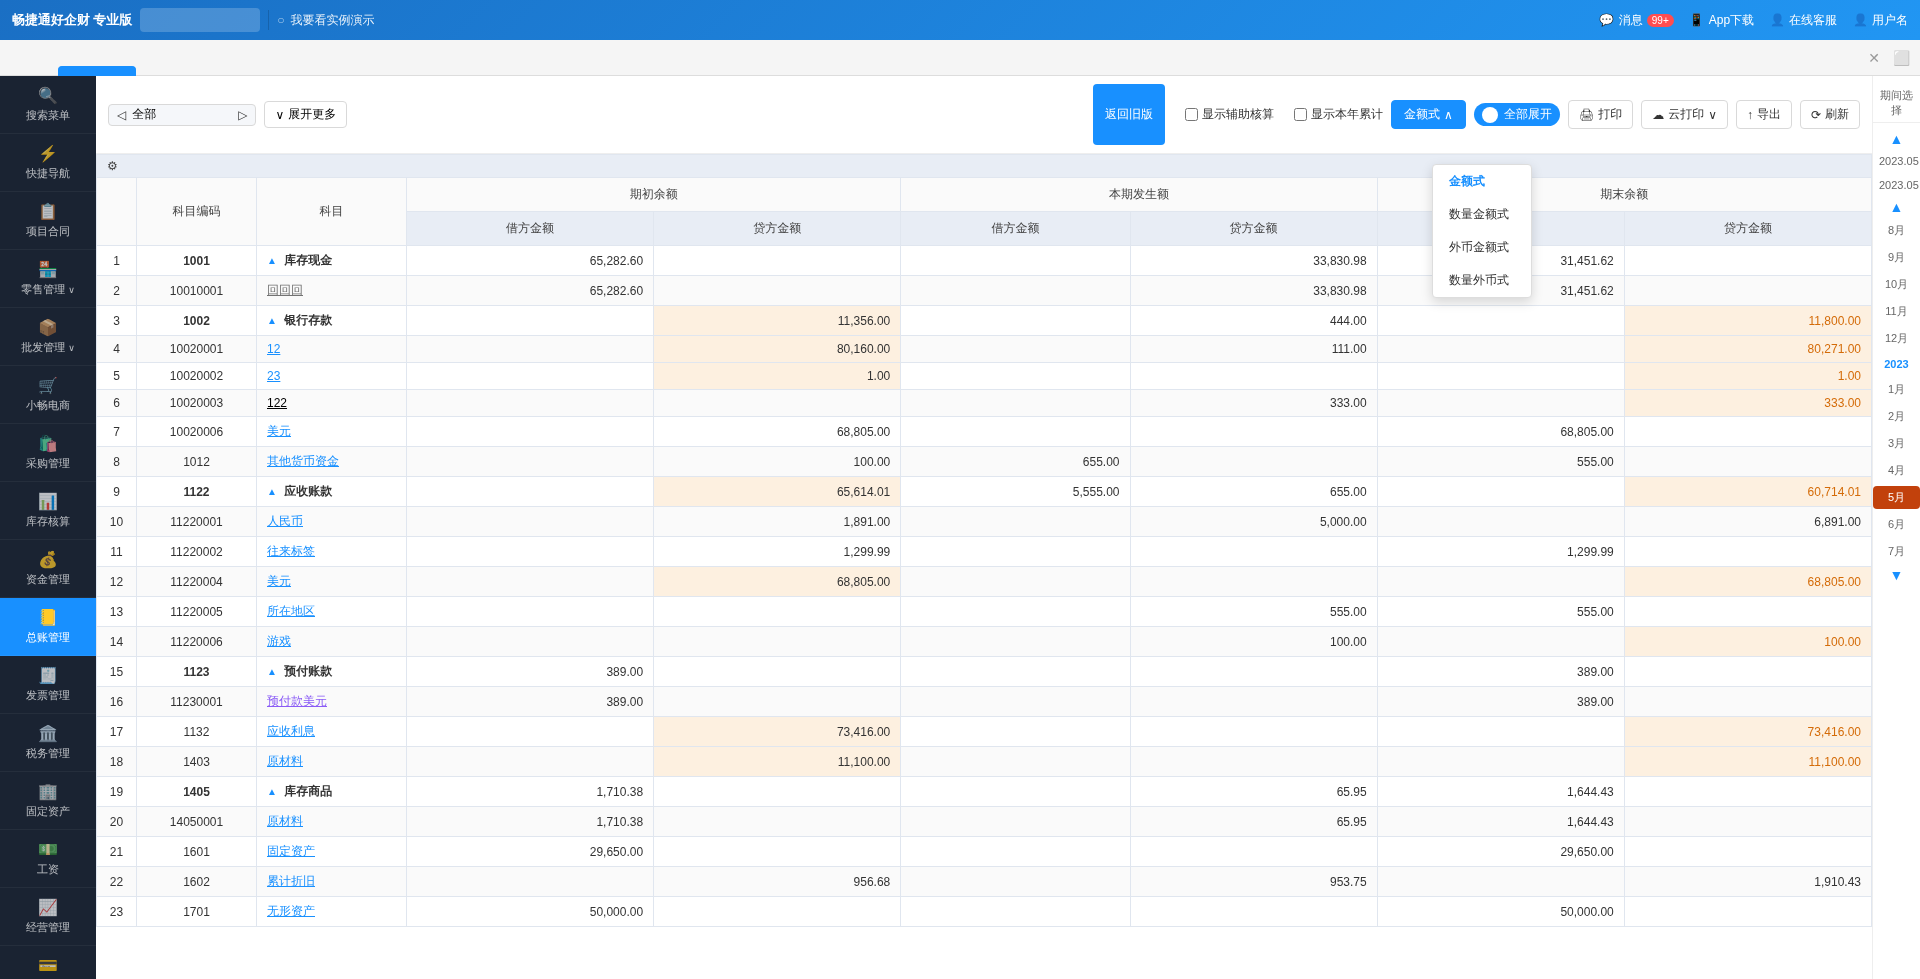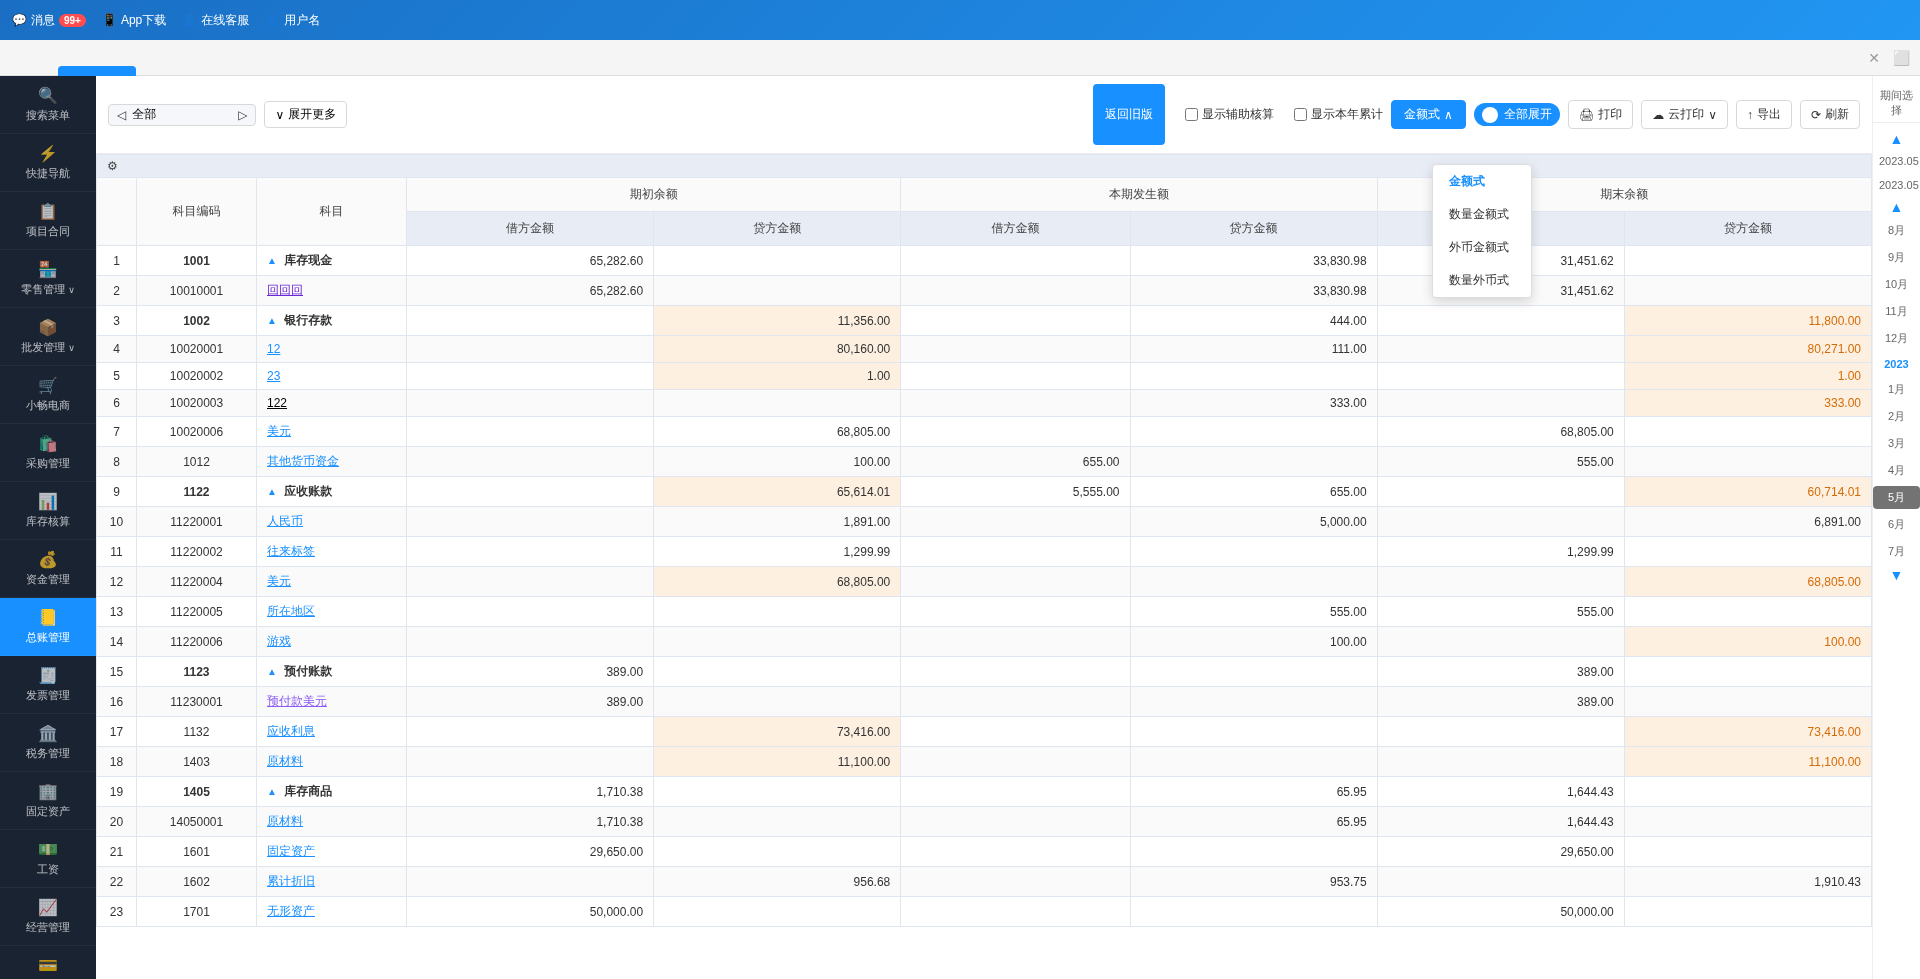--- a/index.html
+++ b/index.html
@@ -13,21 +13,21 @@
       align-items: center;
       padding: 0 12px;
       color: #fff;
       justify-content: space-between;
     }
     .top-bar-left { display: flex; align-items: center; gap: 8px; }
     .top-bar-logo { font-size: 13px; font-weight: bold; color: #fff; }
     .top-bar-center { font-size: 12px; color: rgba(255,255,255,0.9); display: flex; align-items: center; gap: 6px; }
     .top-bar-right { display: flex; align-items: center; gap: 16px; font-size: 12px; }
     .top-bar-right .badge-item { display: flex; align-items: center; gap: 4px; cursor: pointer; }
-    .badge-red { background: #ff4d4f; color: #fff; border-radius: 10px; padding: 1px 5px; font-size: 10px; font-weight: bold; }
+    .badge-red { background: #ff4d4f; color: #fff; border-radius: 10px; padding: 1px 5px; font-size: 10px; }
 
     
     .tab-bar {
       height: 36px;
       background: #f5f5f5;
       display: flex;
       align-items: center;
       padding: 0 8px;
       border-bottom: 1px solid #ddd;
     }
@@ -190,32 +190,44 @@
       margin-bottom: 4px;
     }
     .period-item {
       font-size: 11px;
       color: #666;
       padding: 4px 6px;
       cursor: pointer;
       text-align: center;
       width: 100%;
     }
-    .period-item.active-month { background: #737373; color: #fff; border-radius: 4px; }
+    .period-item.active-month { background: #c2410c; color: #fff; border-radius: 4px; }
     .period-item.current-year { color: #1890ff; font-weight: bold; }
     .period-nav { display: flex; align-items: center; justify-content: center; color: #1890ff; cursor: pointer; font-size: 14px; }
 
     
     .win-controls { display: flex; align-items: center; gap: 8px; }
     .win-btn { width: 20px; height: 20px; display: flex; align-items: center; justify-content: center; cursor: pointer; color: #999; font-size: 14px; }
   </style>
 </head>
 <body>
 
 <div class="top-bar">
+  <div class="top-bar-left">
+    <div>
+      <span class="top-bar-logo">畅捷通好企财</span>
+      <span class="top-bar-logo sub">专业版</span>
+    </div>
+    <div style="width:120px;background:rgba(255,255,255,0.2);border-radius:4px;height:24px;"></div>
+    <div style="background:rgba(0,0,0,0.15);width:1px;height:20px;"></div>
+    <div class="top-bar-center">
+      <span style="color:rgba(255,255,255,0.6)">○</span>
+      <span>我要看实例演示</span>
+    </div>
+  </div>
   <div class="top-bar-right">
     <div class="badge-item">
       <span>💬</span>
       <span>消息</span>
       <span class="badge-red">99+</span>
     </div>
     <div class="badge-item">
       <span>📱</span>
       <span>App下载</span>
     </div>
@@ -414,21 +426,21 @@
       <td class="td-number"></td>
       <td class="td-number">33,830.98</td>
       <td class="td-number">31,451.62</td>
       <td class="td-number " style=""></td>
     </tr>
             <tr>
       <td class="td-center">2</td>
       <td class="td-center" style="font-weight:normal">10010001</td>
       <td style="font-weight:normal">
         
-        <span style="text-decoration:underline;color:#6d28d9;cursor:pointer">回回回</span>
+        <span style="text-decoration:underline;color:#737373;cursor:pointer">回回回</span>
       </td>
       <td class="td-number">65,282.60</td>
       <td class="td-number "></td>
       <td class="td-number"></td>
       <td class="td-number">33,830.98</td>
       <td class="td-number">31,451.62</td>
       <td class="td-number " style=""></td>
     </tr>
             <tr>
       <td class="td-center">3</td>

